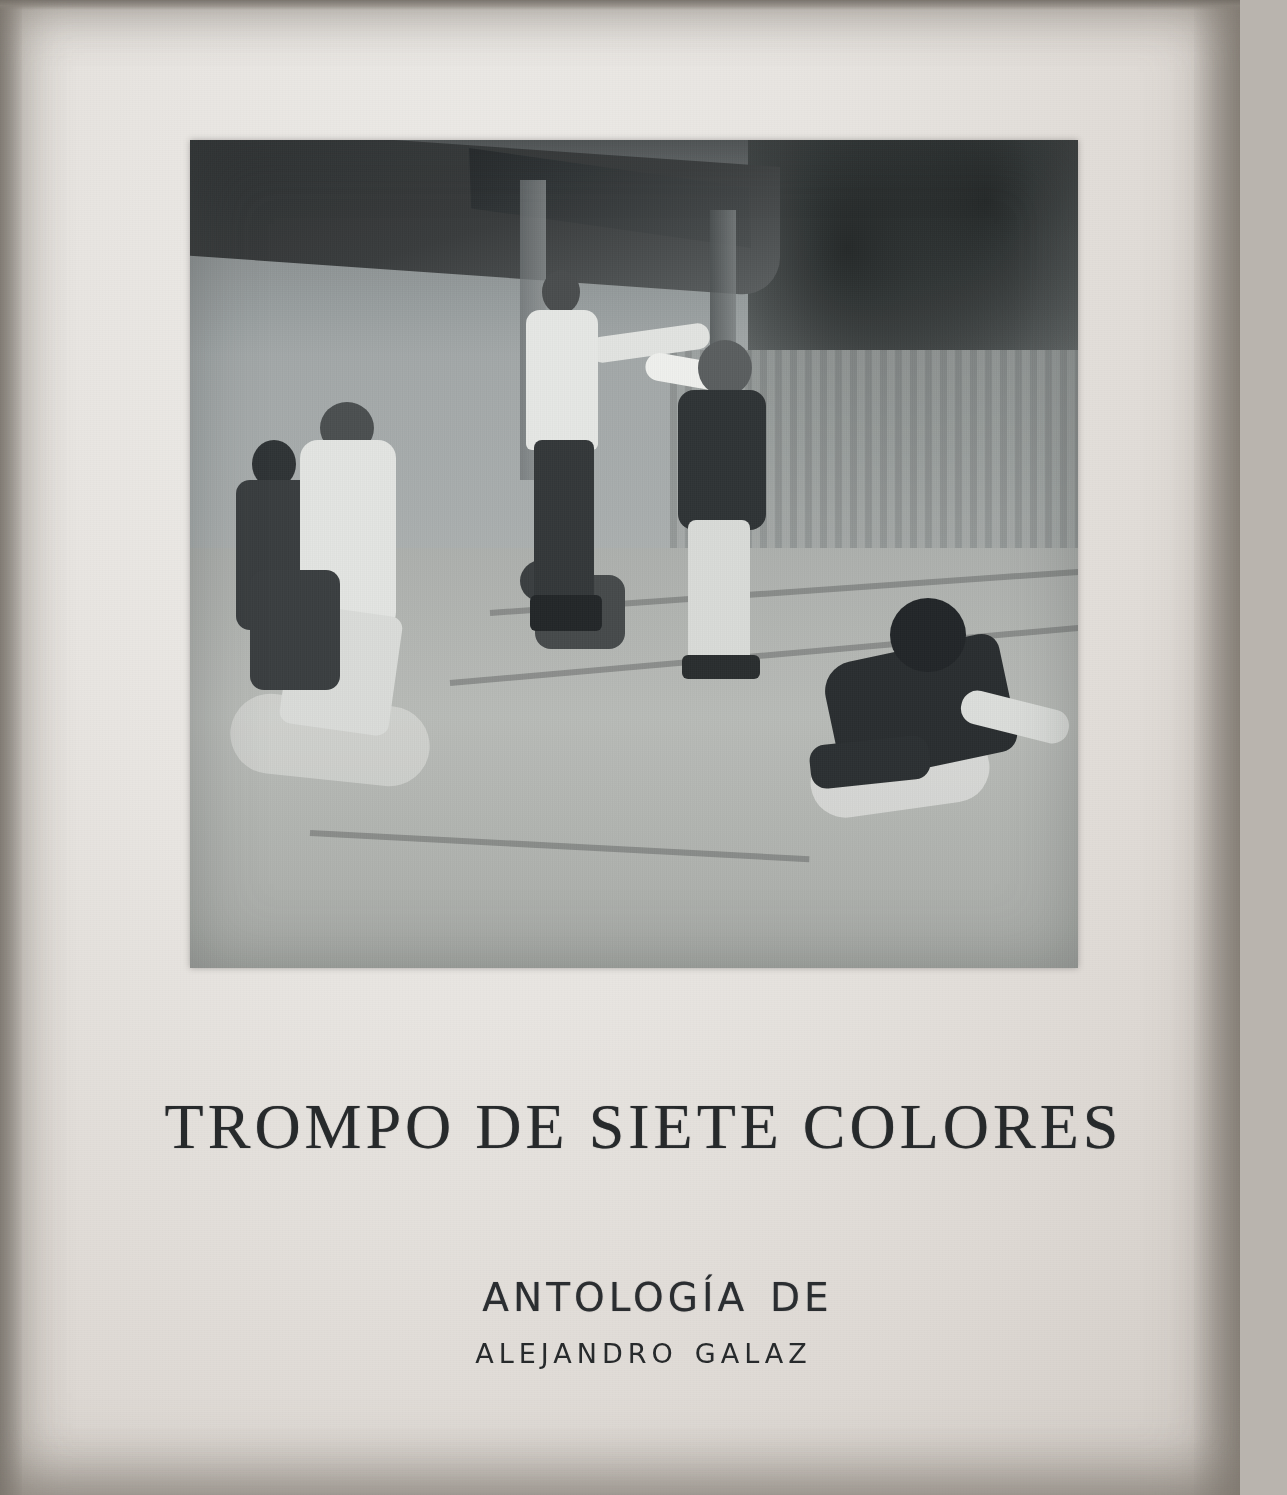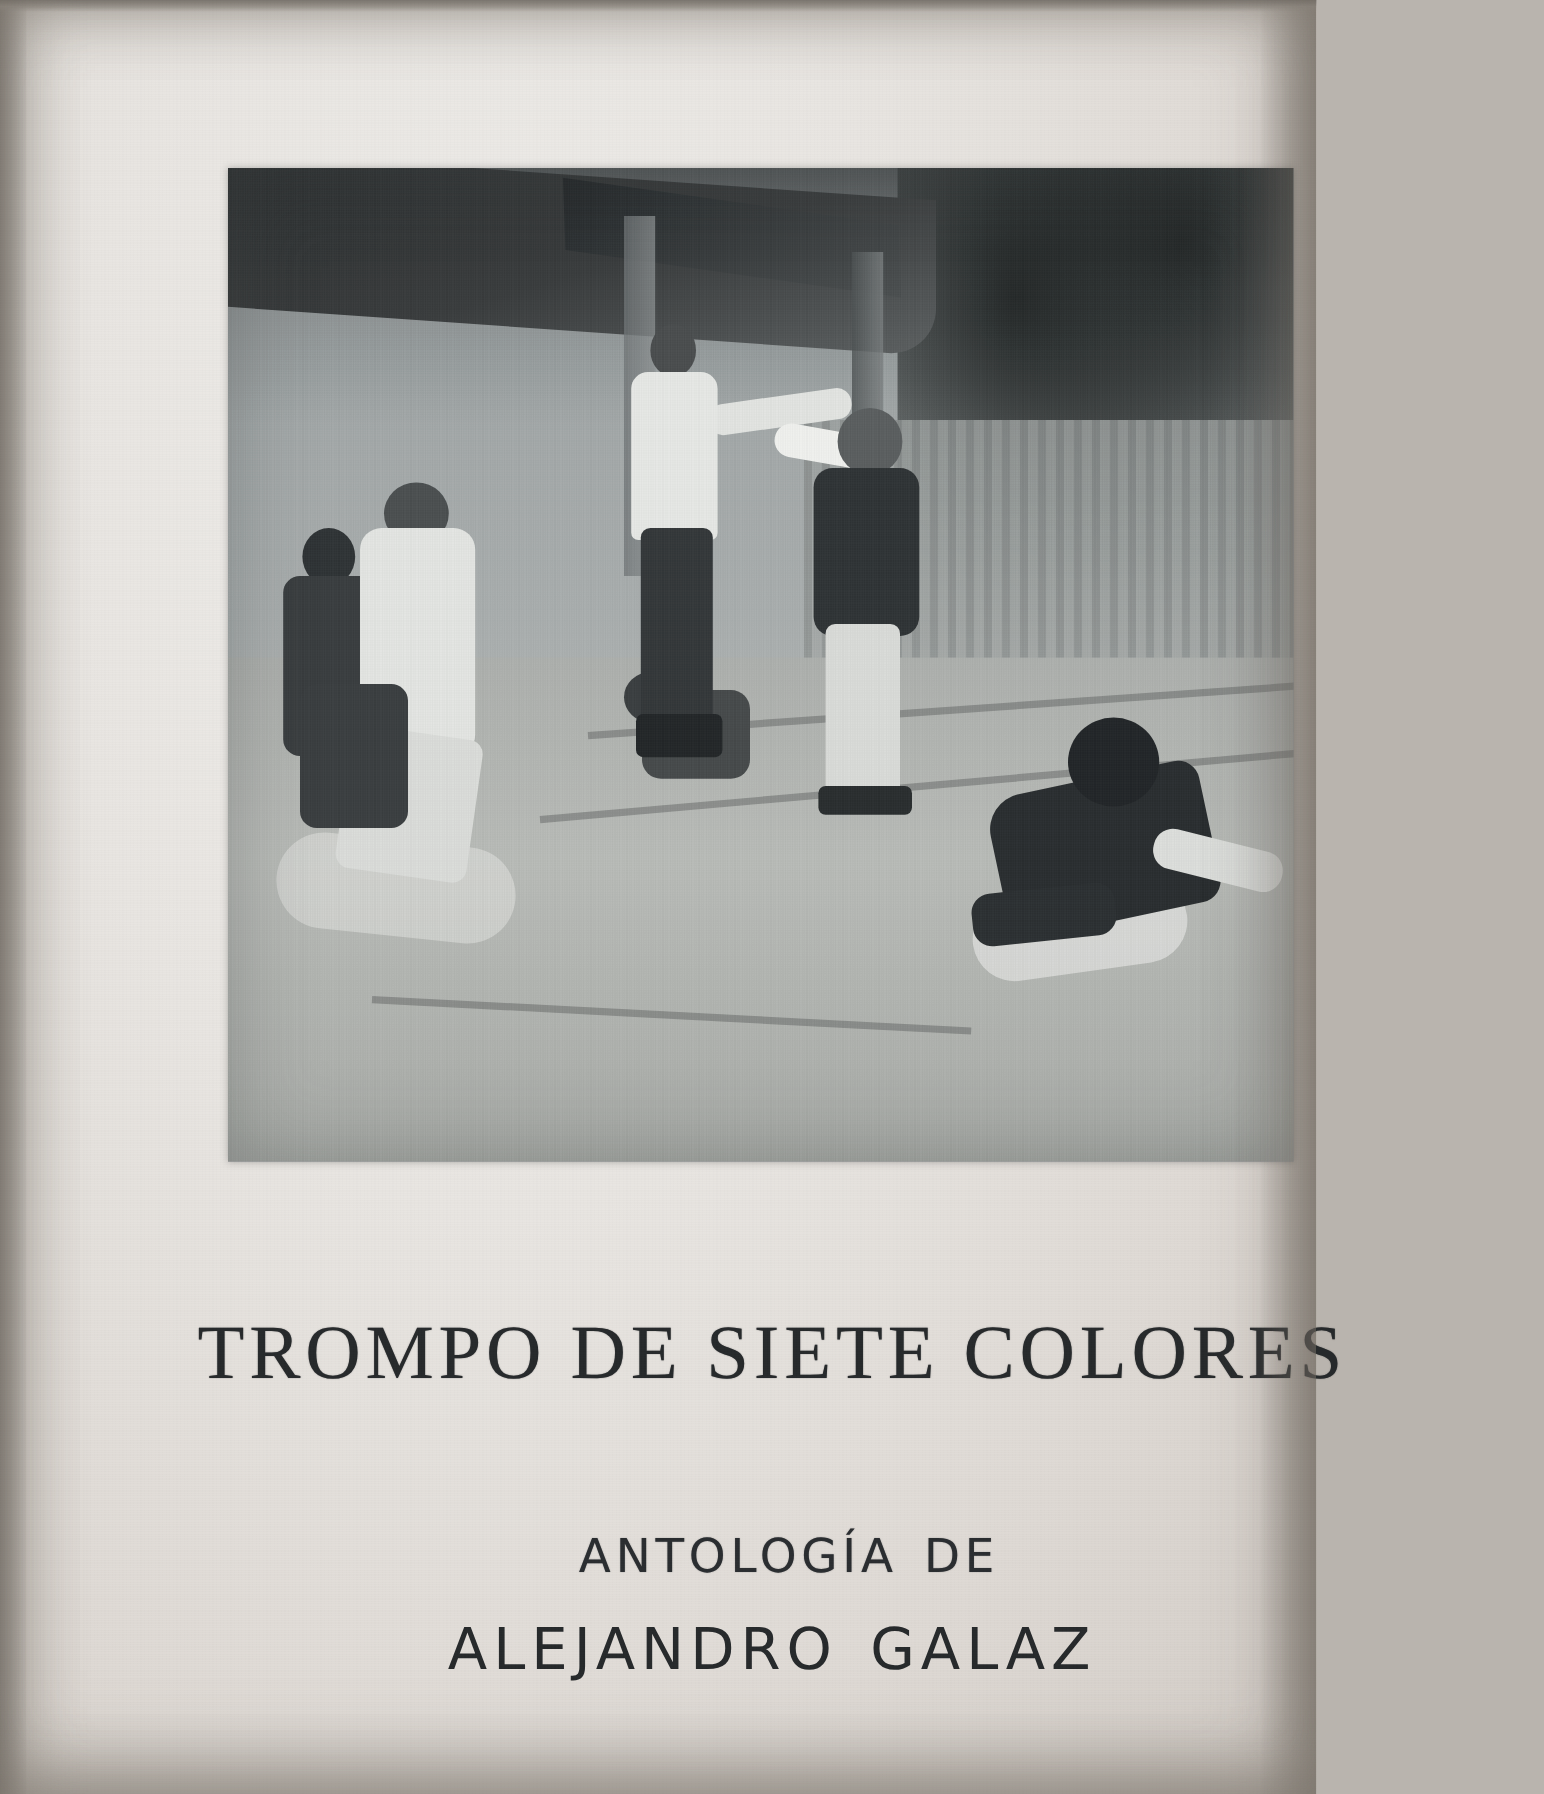--- a/index.html
+++ b/index.html
@@ -11,21 +11,21 @@
     width: 1287px;
     height: 1495px;
     overflow: hidden;
     font-family: "Liberation Serif", serif;
   }
 
   
   .cover {
     position: absolute;
     left: 0; top: 0;
-    width: 1097px;
+    width: 1240px;
     height: 1495px;
     background:
       radial-gradient(ellipse at 38% 30%, #efedea 0%, #e8e5e1 38%, #ded9d4 72%, #d2ccc6 100%);
     box-sizing: border-box;
   }
   
   .grain {
     position: absolute;
     inset: 0;
     pointer-events: none;
@@ -229,21 +229,21 @@
     letter-spacing: 4px;
     color: #2a2d30;
     line-height: 1.28;
     text-transform: lowercase;
     font-variant: small-caps;
     text-shadow: 0 0 1px rgba(40,42,44,0.5);
     margin-left: 28px;
   }
   .author {
     font-family: "DejaVu Sans", sans-serif;
-    font-size: 69px;
+    font-size: 38px;
     letter-spacing: 5px;
     color: #26292b;
     text-transform: lowercase;
     font-variant: small-caps;
   }
 </style>
 </head>
 <body>
 
 <div class="cover">

